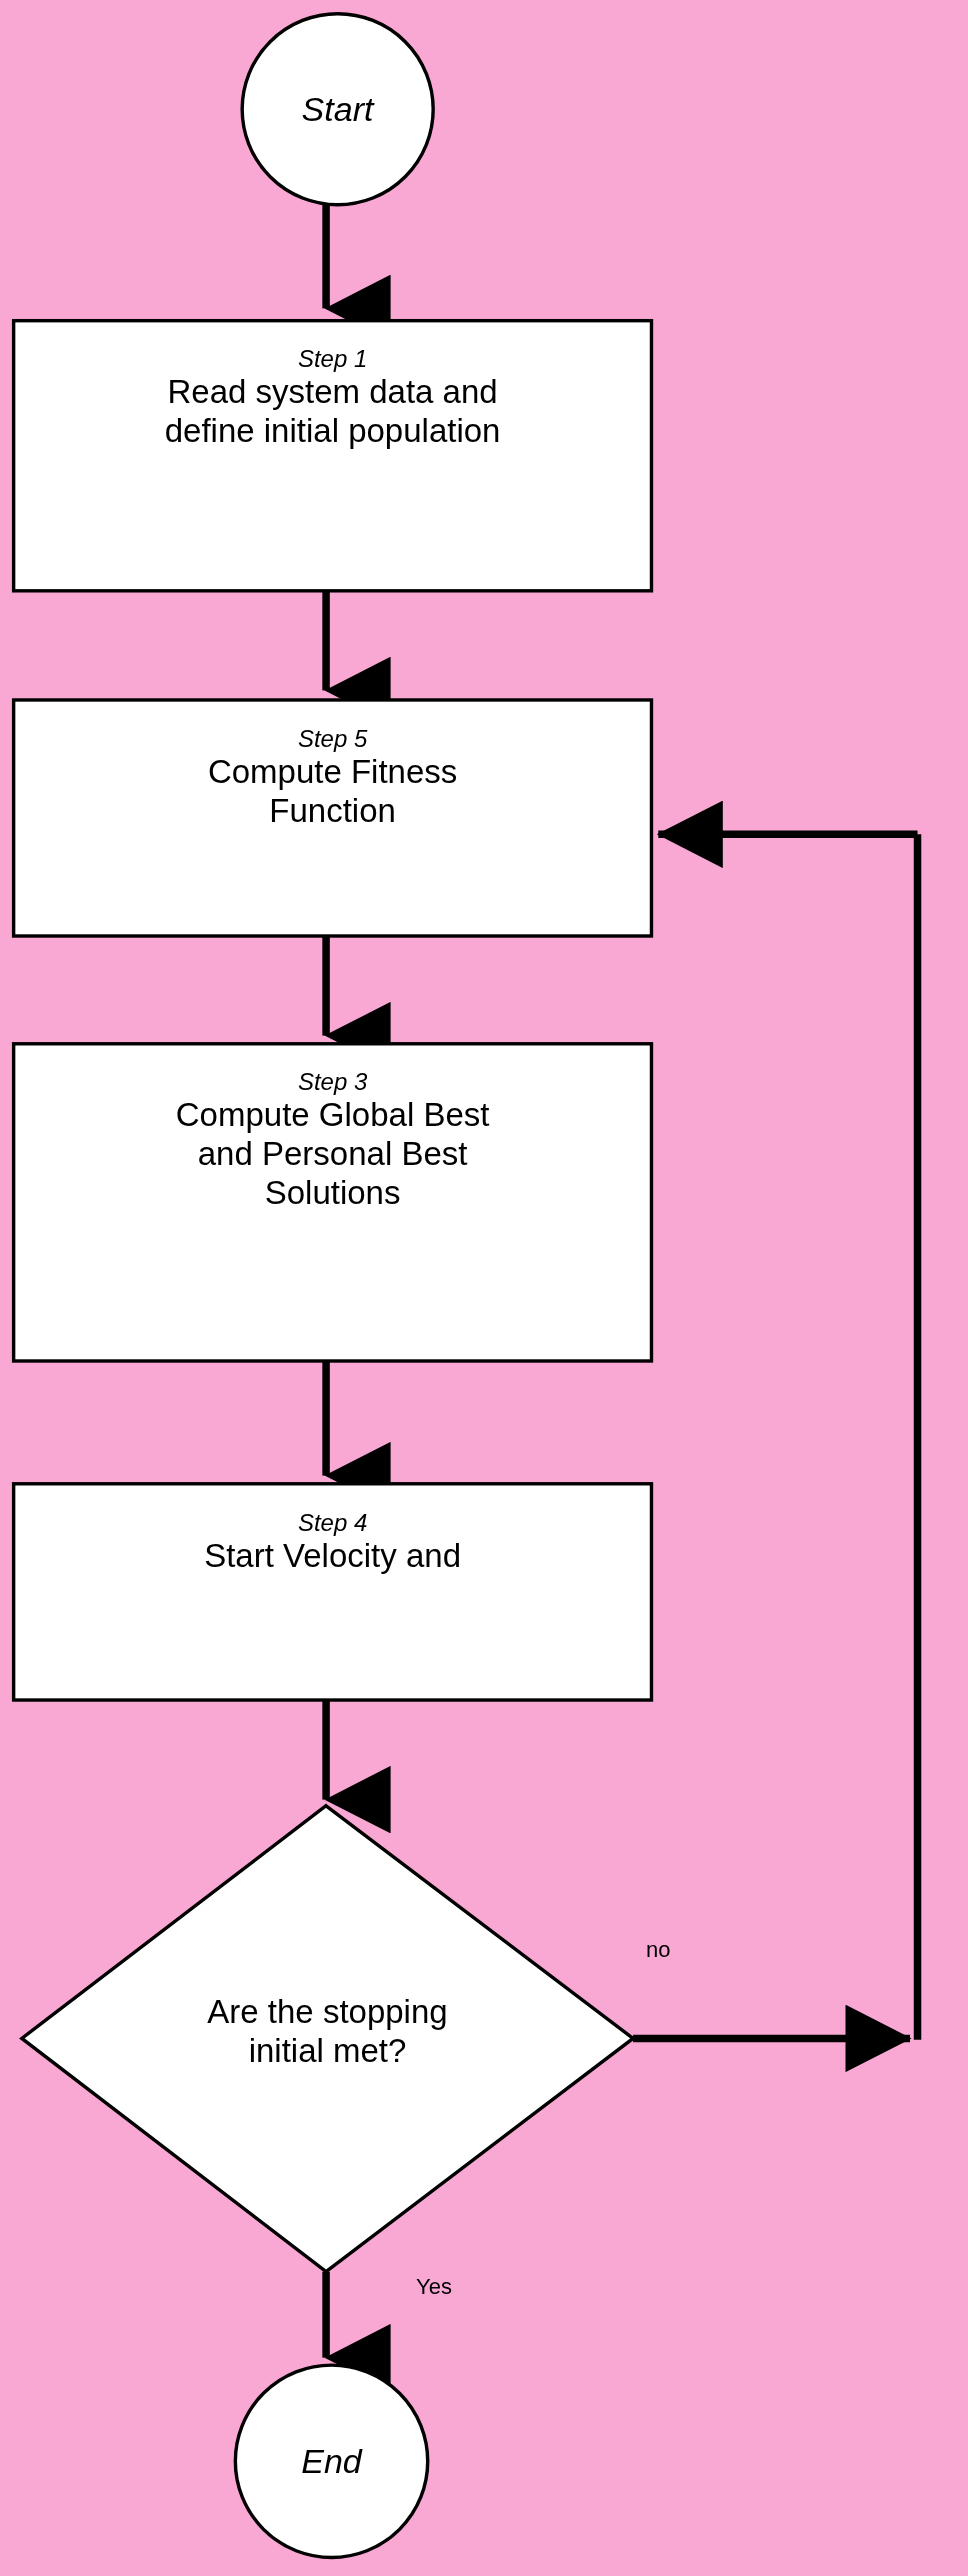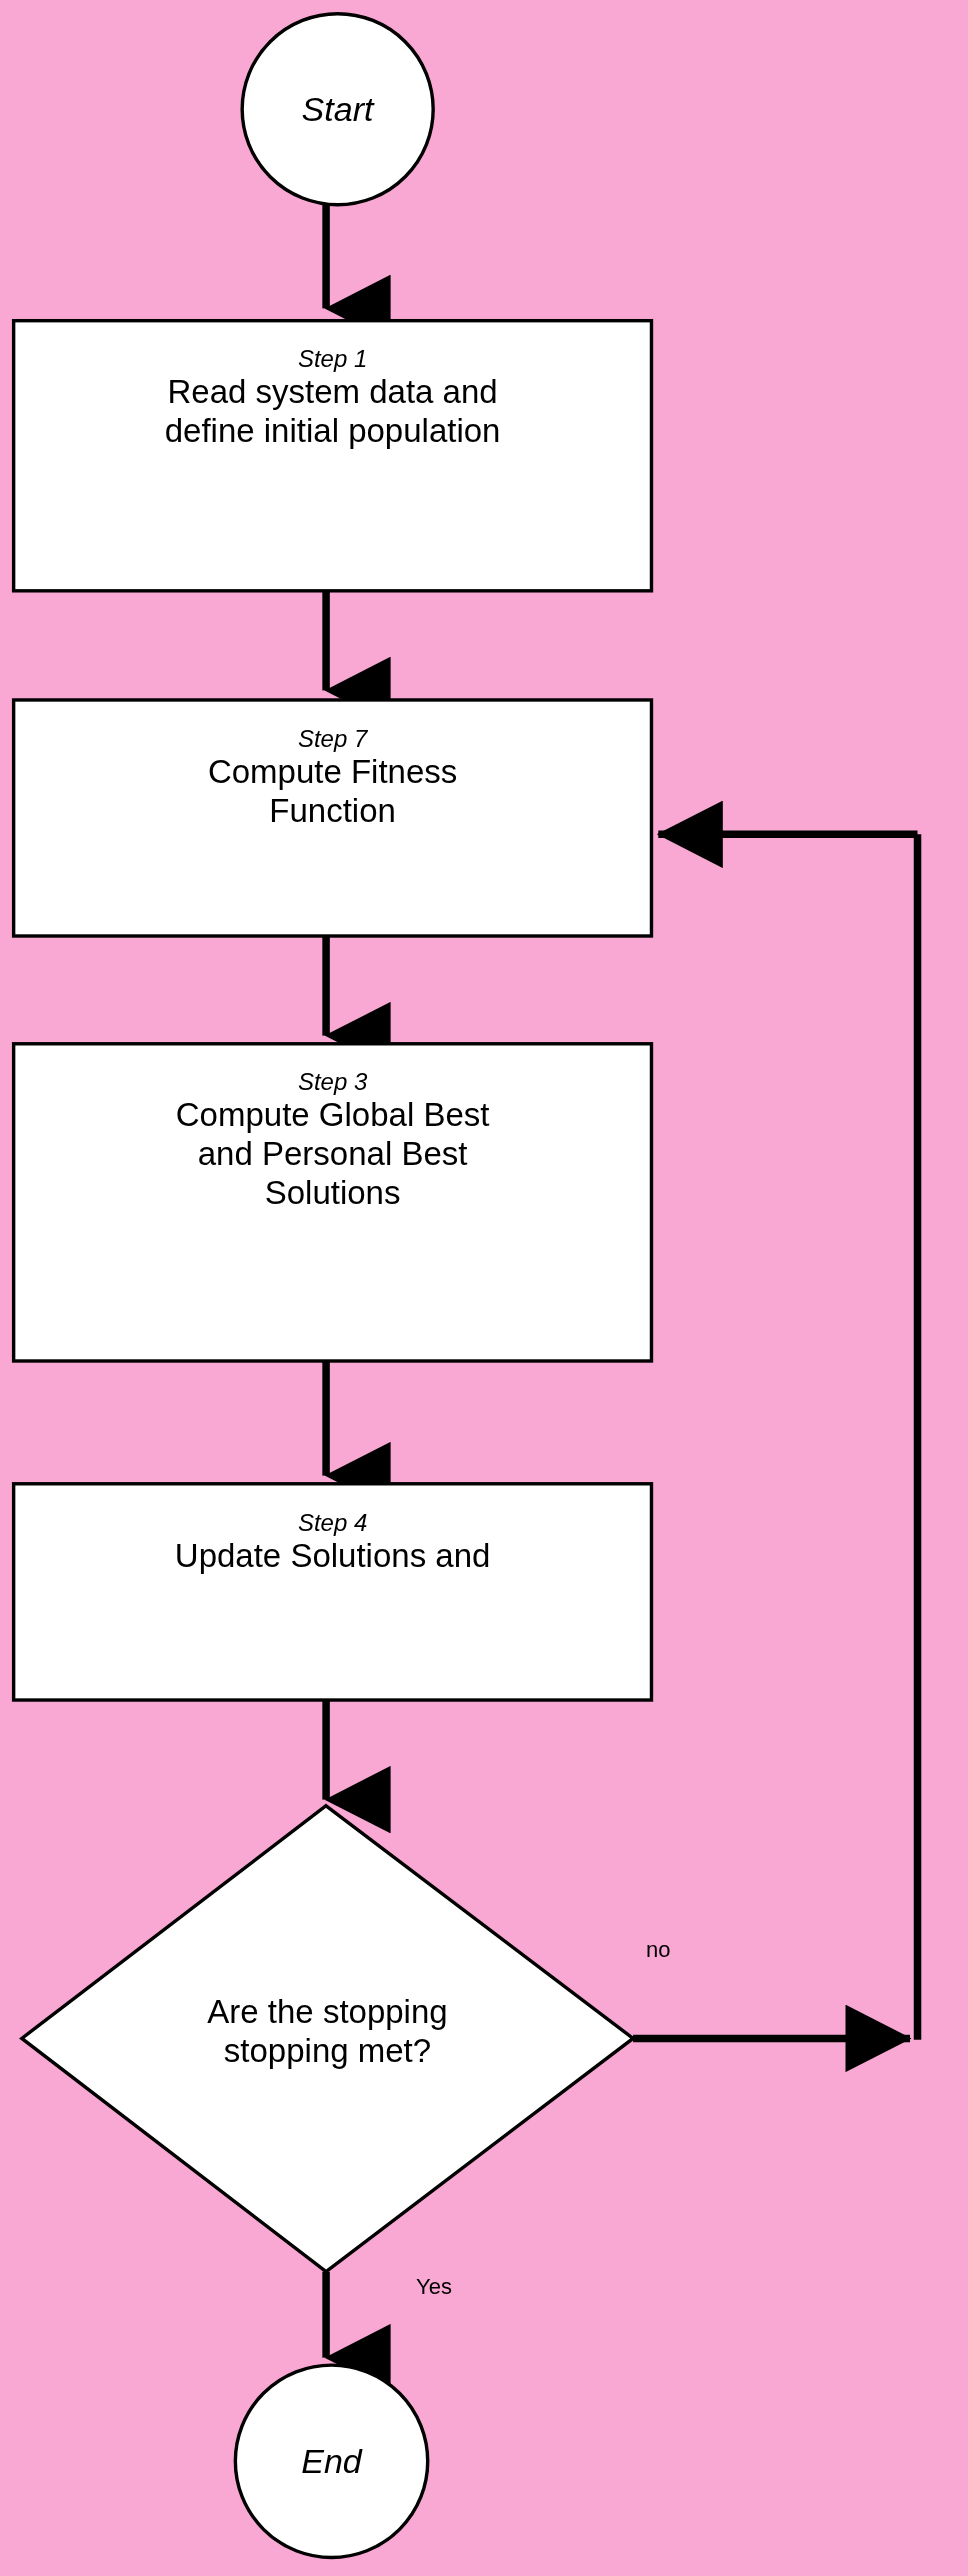--- a/index.html
+++ b/index.html
@@ -108,40 +108,40 @@
     <span>Start</span>
   </div>
 
   <div class="node-text" style="left:13.6px; top:345px; width:638px;">
     <span class="step-title">Step 1</span>
     <span class="step-body">Read system data and</span>
     <span class="step-body">define initial population</span>
   </div>
 
   <div class="node-text" style="left:13.6px; top:725px; width:638px;">
-    <span class="step-title">Step 7</span>
+    <span class="step-title">Step 5</span>
     <span class="step-body">Compute Fitness</span>
     <span class="step-body">Function</span>
   </div>
 
   <div class="node-text" style="left:13.6px; top:1068px; width:638px;">
     <span class="step-title">Step 3</span>
     <span class="step-body">Compute Global Best</span>
     <span class="step-body">and Personal Best</span>
     <span class="step-body">Solutions</span>
   </div>
 
   <div class="node-text" style="left:13.6px; top:1509px; width:638px;">
     <span class="step-title">Step 4</span>
-    <span class="step-body">Update Solutions and</span>
+    <span class="step-body">Start Velocity and</span>
   </div>
 
   <div class="node-text decision-text" style="left:48px; top:1993px; width:559px;">
     <span style="display:block;">Are the stopping</span>
-    <span style="display:block;">stopping met?</span>
+    <span style="display:block;">initial met?</span>
   </div>
 
   <div class="edge-label" style="left:646px; top:1937px;">no</div>
 
   <div class="edge-label" style="left:390px; top:2274px;margin-left:26px;">Yes</div>
 
   <div class="node-text terminal-label" style="left:236px; top:2441px; width:191px;text-align:center;">
     <span>End</span>
   </div>
 

